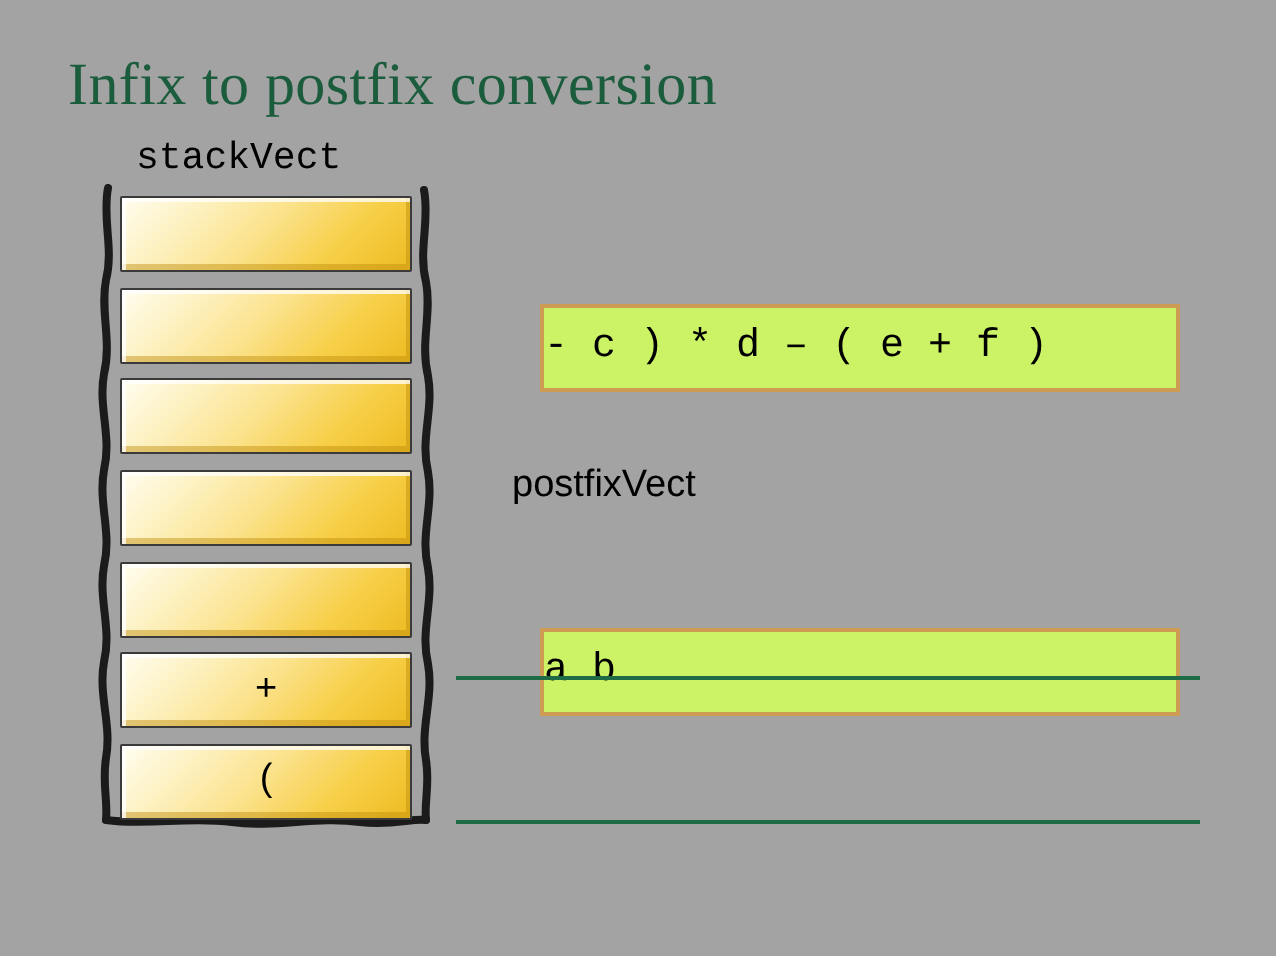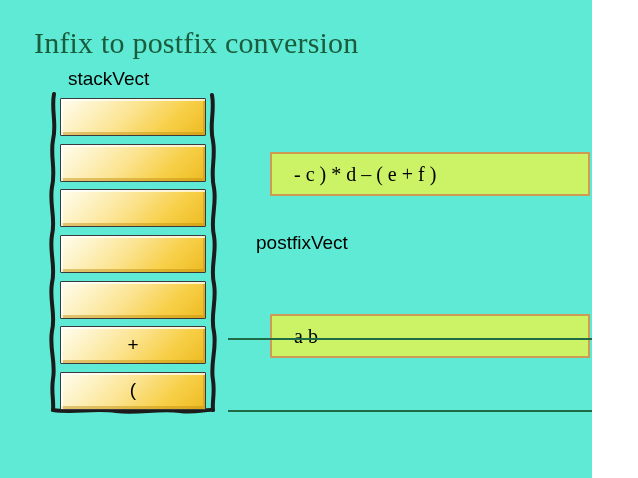--- a/index.html
+++ b/index.html
@@ -2,23 +2,23 @@
 <html><head>
 <meta charset="utf-8">
 <style>
   html, body {
     margin: 0;
     padding: 0;
     background: #ffffff;
   }
   #slide {
     position: relative;
-    width: 592px;
+    width: 638px;
     height: 478px;
-    background: #5eead4;
+    background: #a3a3a3;
     overflow: hidden;
     font-family: "Liberation Sans", sans-serif;
   }
 
   
   #slide-title {
     position: absolute;
     left: 34px;
     top: 26px;
     font-family: "Liberation Serif", serif;
@@ -31,21 +31,21 @@
 
   
   .field-label {
     position: absolute;
     font-family: "Liberation Sans", sans-serif;
     font-size: 19px;
     line-height: 22px;
     color: #000000;
     white-space: nowrap;
   }
-  #label-stackvect  { left: 68px;  top: 68px; }
+  #label-stackvect  { left: 68px;  top: 68px; font-family: Liberation Mono, monospace; }
   #label-infixvect  { left: 256px; top: 118px; }
   #label-postfixvect{ left: 256px; top: 232px; }
 
   
   #stack-container {
     position: absolute;
     left: 46px;
     top: 92px;
     width: 175px;
     height: 325px;
@@ -94,25 +94,24 @@
   
   .vect-box {
     position: absolute;
     box-sizing: border-box;
     background: #ccf266;
     border: 2px solid #cd9b54;
     display: flex;
     align-items: center;
   }
   .vect-box-text {
-    font-family: Liberation Serif, serif;
+    font-family: Liberation Mono, monospace;
     font-size: 20px;
     line-height: 22px;
     color: #000000;
-    padding-left: 22px;
     white-space: nowrap;
   }
   #box-infixvect   { left: 270px; top: 152px; width: 320px; height: 44px; }
   #box-postfixvect { left: 270px; top: 266px; width: 320px; height: 44px; margin-top: 48px; }
 
   
   .rule-line {
     position: absolute;
     left: 228px;
     width: 372px;

